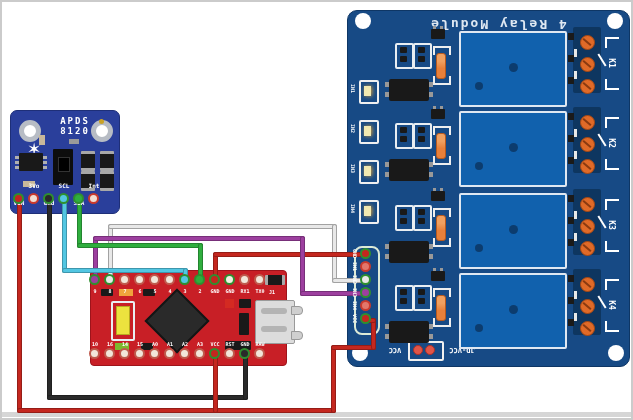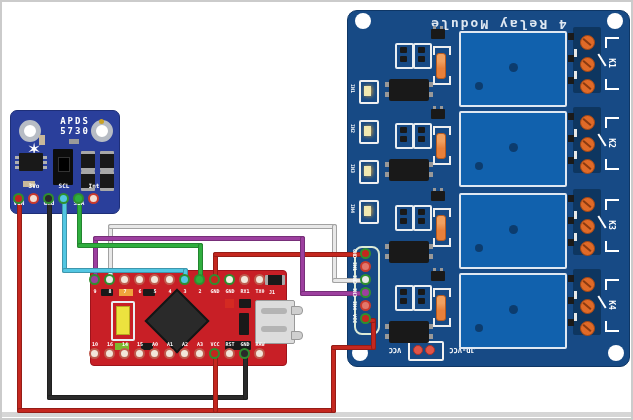--- a/index.html
+++ b/index.html
@@ -21,21 +21,21 @@
 </style>
 </head>
 <body>
 
 <div id="canvas">
 
   <div id="apds-board" class="board" style="left:8px;top:108px;width:108px;height:102px;background:#2a3f9b;border-radius:7px;border:1px solid #1e2f78;">
     <div class="hole" style="left:8px;top:9px;width:12px;height:12px;border:5px solid #b7bcc4;"></div>
     <div class="hole" style="left:80px;top:9px;width:12px;height:12px;border:5px solid #b7bcc4;"></div>
     <div class="lbl mono" style="left:42px;top:6px;width:44px;font-size:9px;letter-spacing:2px;">APDS</div>
-    <div class="lbl mono" style="left:42px;top:16px;width:44px;font-size:9px;letter-spacing:2px;">5730</div>
+    <div class="lbl mono" style="left:42px;top:16px;width:44px;font-size:9px;letter-spacing:2px;">8120</div>
     <div class="abs" style="left:16px;top:30px;color:#fff;font-size:17px;line-height:1;">✶</div>
     <div class="abs" style="left:88px;top:8px;width:5px;height:5px;border-radius:50%;background:#c9a227;"></div>
 
     <div class="blackpart" style="left:42px;top:38px;width:20px;height:36px;background:#0d0d0d;"></div>
     <div class="abs" style="left:47px;top:46px;width:10px;height:13px;background:#000;border:1px solid #333;"></div>
     <div class="blackpart" style="left:8px;top:42px;width:24px;height:18px;"></div>
     <div class="silver" style="left:4px;top:45px;width:4px;height:3px;"></div>
     <div class="silver" style="left:4px;top:50px;width:4px;height:3px;"></div>
     <div class="silver" style="left:4px;top:55px;width:4px;height:3px;"></div>
     <div class="silver" style="left:32px;top:45px;width:4px;height:3px;"></div>

